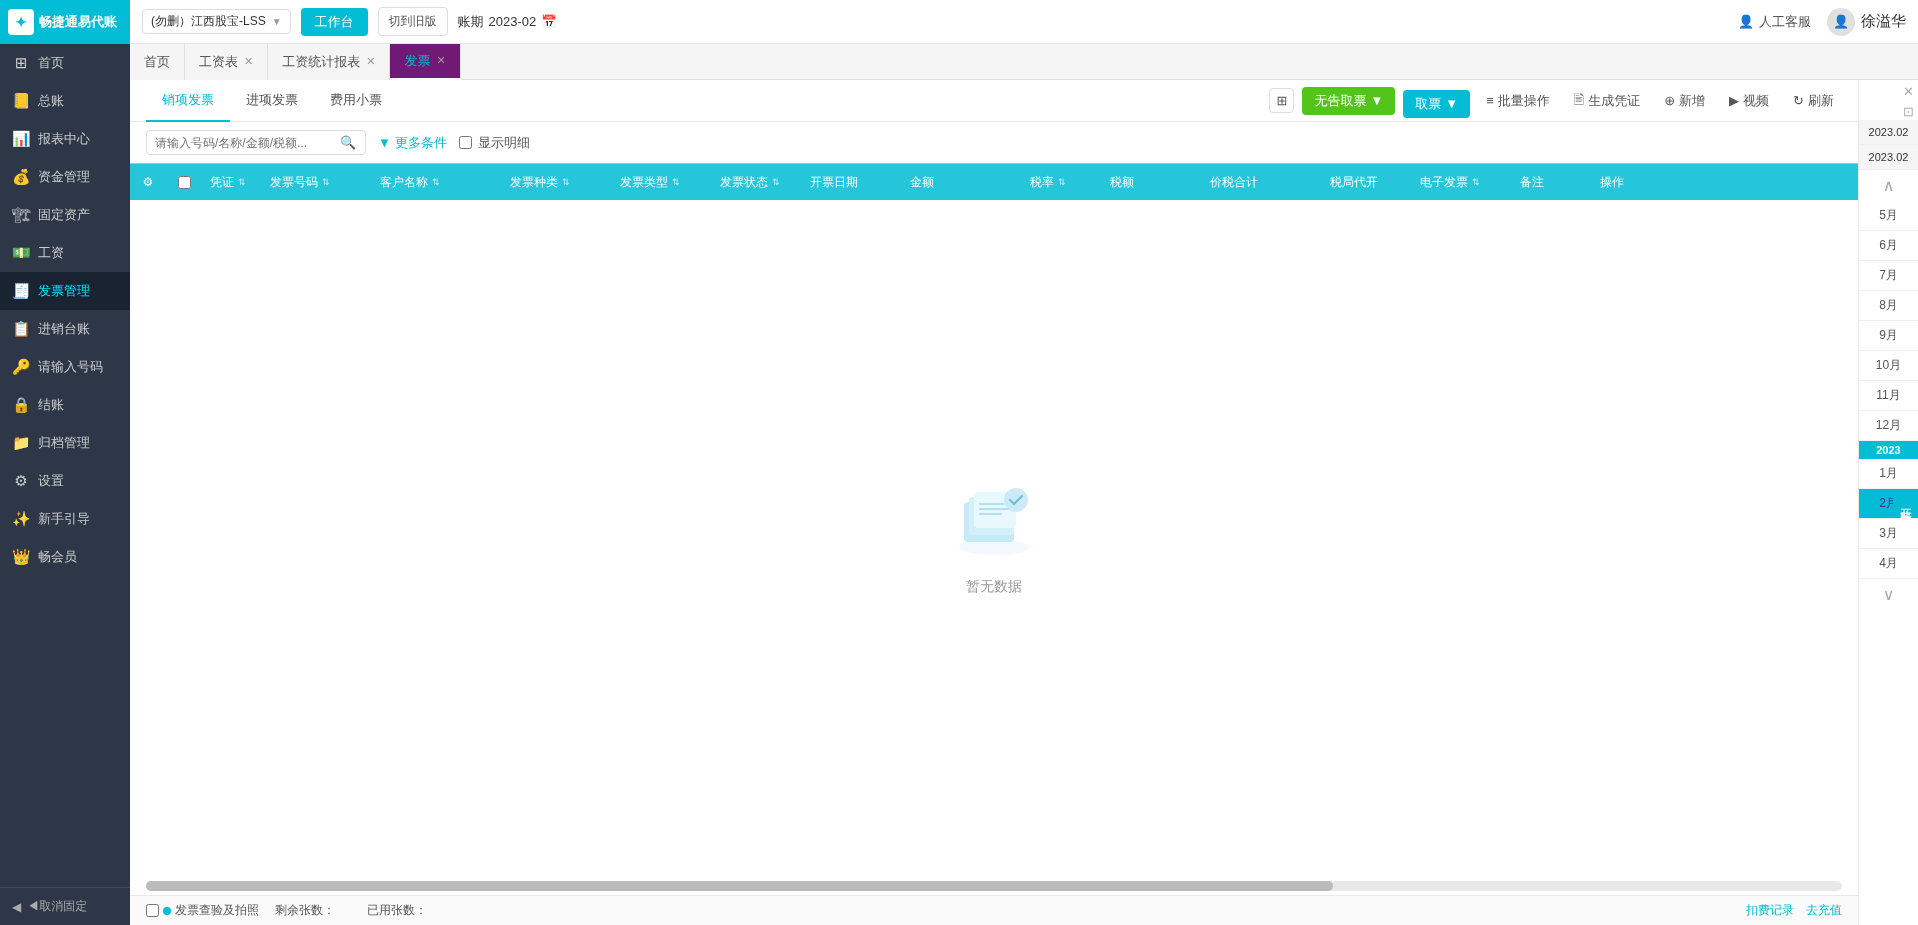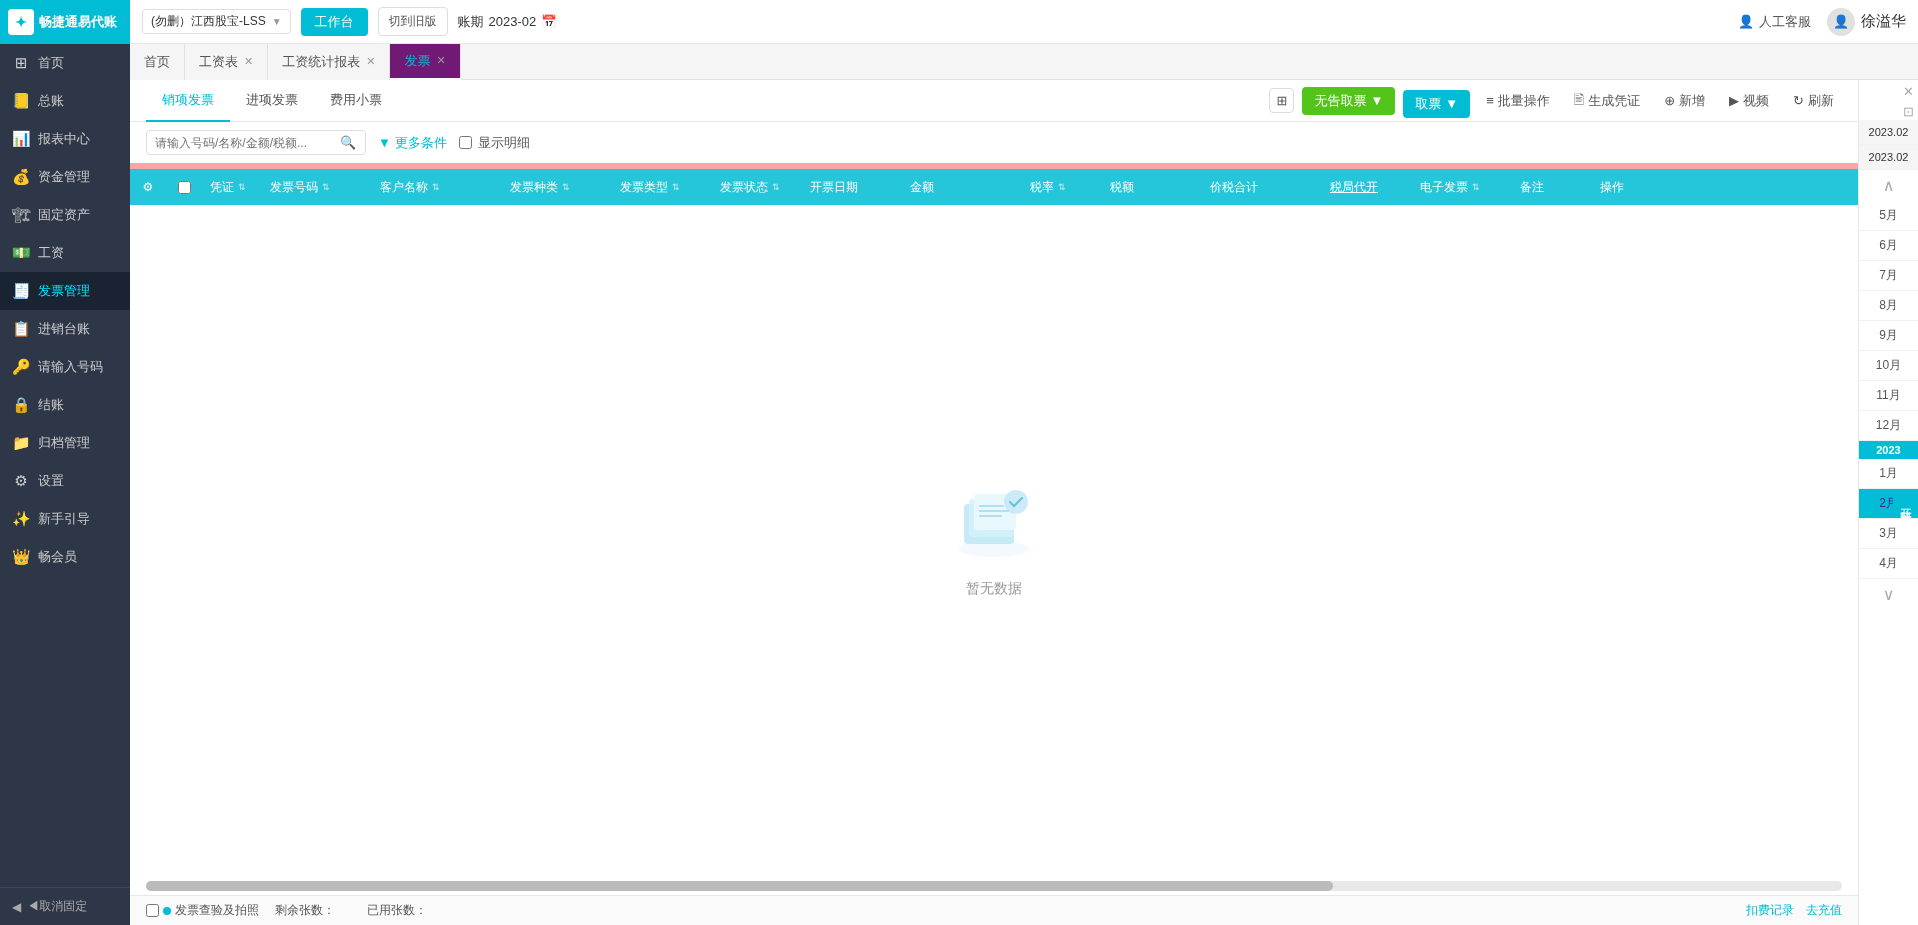--- a/index.html
+++ b/index.html
@@ -252,21 +252,21 @@
       gap: 4px;
       padding: 5px 8px;
     }
 
     
     .filter-bar {
       display: flex;
       align-items: center;
       padding: 8px 16px;
       gap: 12px;
-      border-bottom: 6px solid #fca5a5;
+      border-bottom: 1px solid #fca5a5;
       flex-shrink: 0;
     }
     .search-input {
       display: flex;
       align-items: center;
       border: 1px solid #ddd;
       border-radius: 4px;
       padding: 4px 8px;
       gap: 6px;
       width: 220px;
@@ -329,21 +329,21 @@
     .th-invoice-no { width: 110px; }
     .th-customer { width: 130px; }
     .th-inv-type { width: 110px; }
     .th-inv-cat { width: 100px; }
     .th-status { width: 90px; }
     .th-date { width: 100px; }
     .th-amount { width: 120px; }
     .th-tax-rate { width: 80px; }
     .th-tax { width: 100px; }
     .th-tax-total { width: 120px; }
-    .th-tax-code { width: 90px; text-decoration: underline; }
+    .th-tax-code { width: 90px; }
     .th-einvoice { width: 100px; }
     .th-remark { width: 80px; }
     .th-action { width: 60px; }
 
     
     .empty-state {
       flex: 1;
       display: flex;
       flex-direction: column;
       align-items: center;

